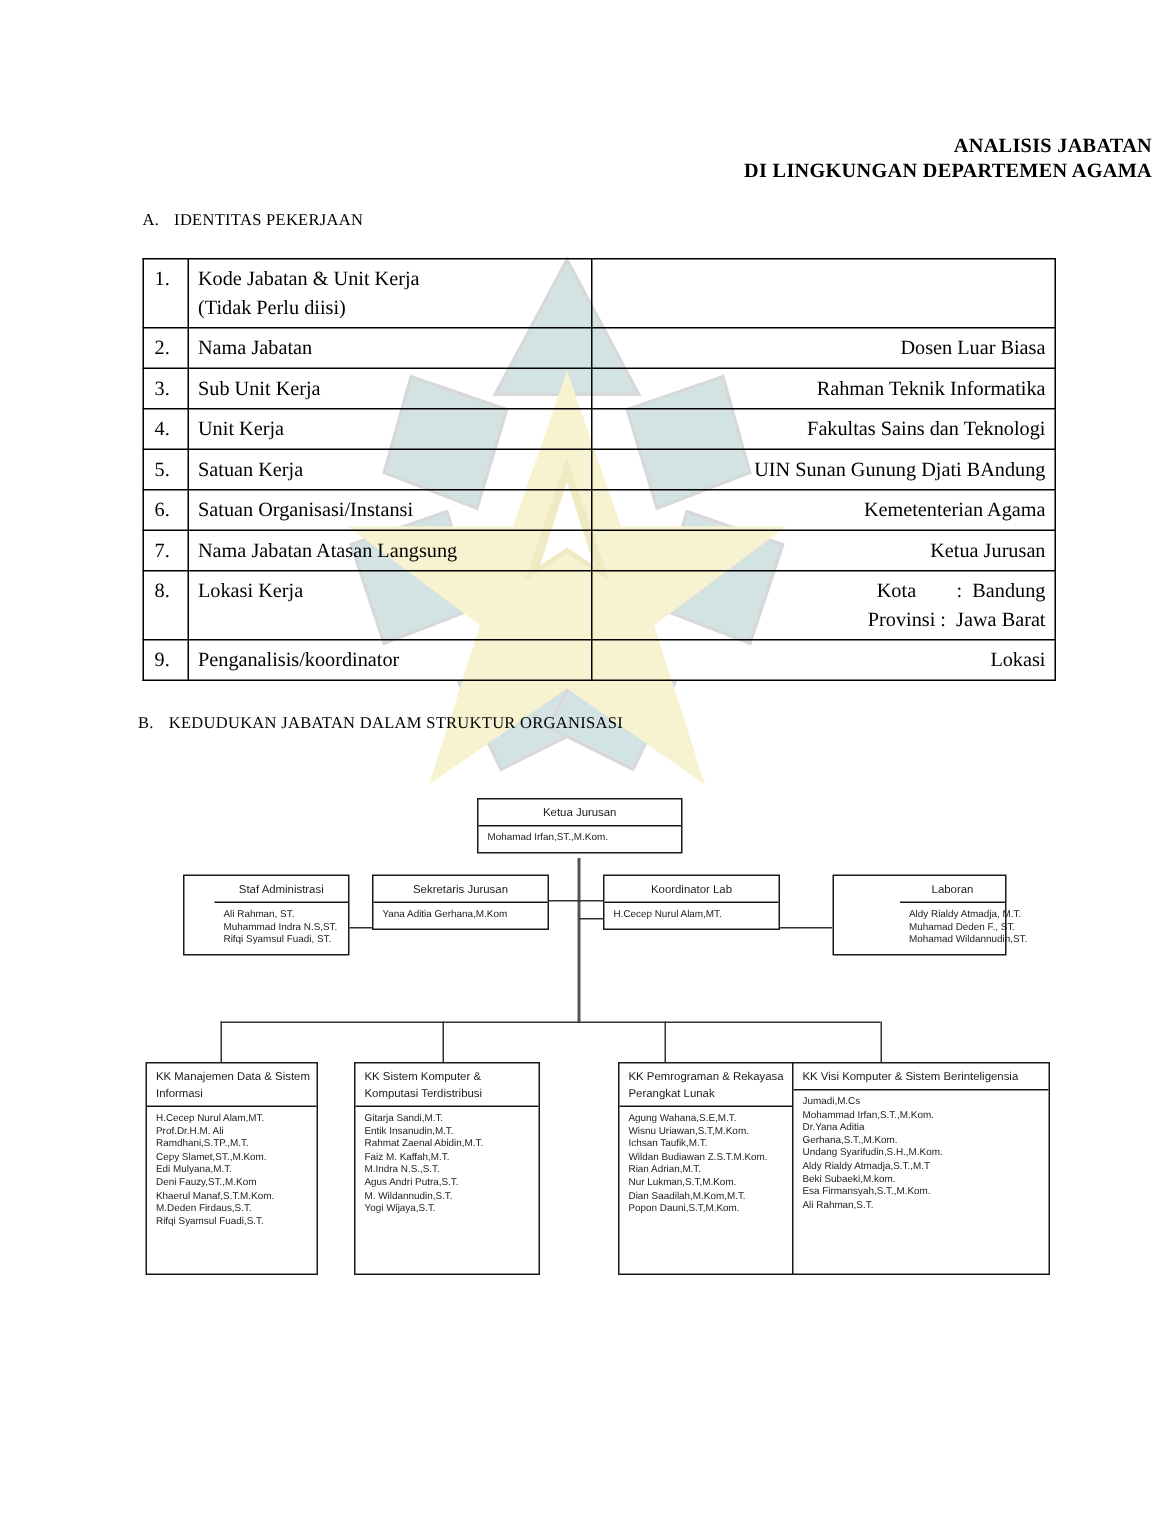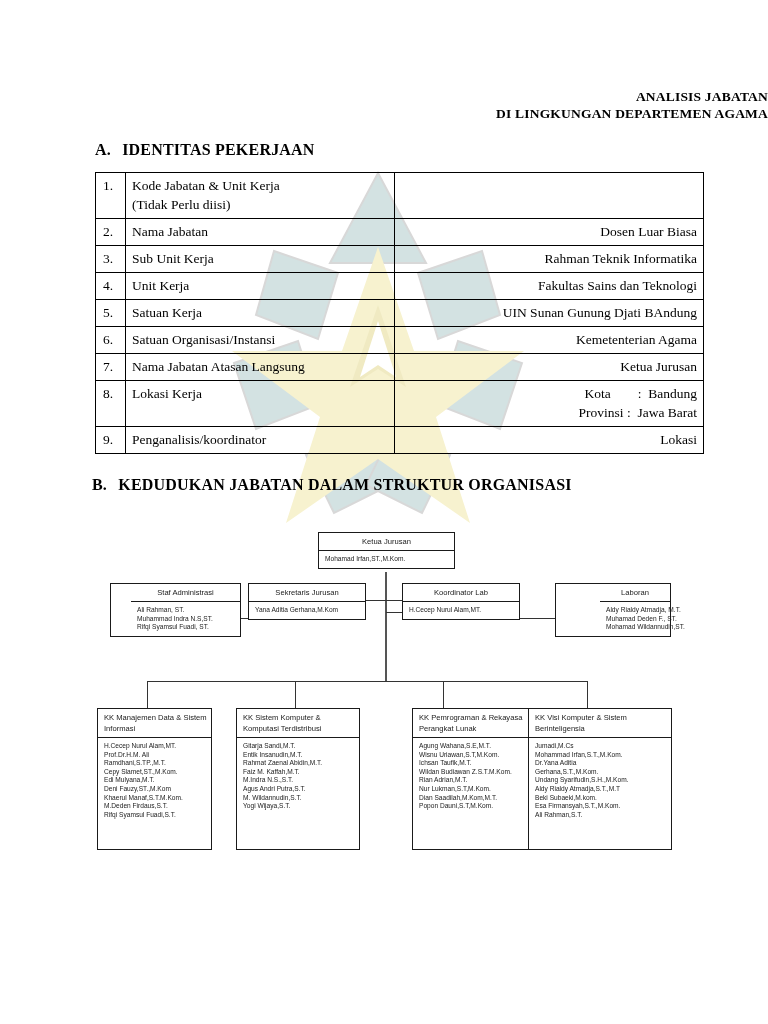--- a/index.html
+++ b/index.html
@@ -39,22 +39,22 @@
     font-weight: bold;
     font-size: 13.5px;
     letter-spacing: 0.2px;
     line-height: 17px;
     z-index: 3;
   }
   .doc-title .l2 { display: block; }
 
   .section-head {
     position: absolute;
-    font-weight: bold;
-    font-size: 16px;
+    font-weight: normal;
+    font-size: 11px;
     letter-spacing: 0.2px;
     z-index: 3;
     white-space: nowrap;
   }
   .section-a { left: 95px; top: 141px; }
   .section-b { left: 92px; top: 476px; }
   .section-head .lbl { margin-right: 7px; }
 
   
   .id-table {
@@ -243,21 +243,21 @@
     <div class="line v" style="left:443px; top:681px; height:27px;"></div>
     <div class="line v" style="left:587px; top:681px; height:27px;"></div>
 
     <div class="node" style="left:318px; top:532px; width:137px;">
       <div class="head">Ketua Jurusan</div>
       <div class="body">
         <span class="nm">Mohamad Irfan,ST.,M.Kom.</span>
       </div>
     </div>
 
-    <div class="node" style="left:110px; top:583px; width:131px;padding-left:20px;">
+    <div class="node" style="left:122px; top:583px; width:111px;padding-left:20px;">
       <div class="head">Staf Administrasi</div>
       <div class="body">
         <span class="nm">Ali Rahman, ST.</span>
         <span class="nm">Muhammad Indra N.S,ST.</span>
         <span class="nm">Rifqi Syamsul Fuadi, ST.</span>
       </div>
     </div>
 
     <div class="node" style="left:248px; top:583px; width:118px;">
       <div class="head">Sekretaris  Jurusan</div>
@@ -327,21 +327,21 @@
         <span class="nm">Wisnu Uriawan,S.T,M.Kom.</span>
         <span class="nm">Ichsan Taufik,M.T.</span>
         <span class="nm">Wildan Budiawan Z.S.T.M.Kom.</span>
         <span class="nm">Rian Adrian,M.T.</span>
         <span class="nm">Nur Lukman,S.T,M.Kom.</span>
         <span class="nm">Dian Saadilah,M.Kom,M.T.</span>
         <span class="nm">Popon Dauni,S.T,M.Kom.</span>
       </div>
     </div>
 
-    <div class="node" style="left:528px; top:708px; width:144px; height:142px;">
+    <div class="node" style="left:528px; top:708px; width:172px; height:142px;">
       <div class="head left">
         <span class="nm">KK Visi Komputer &amp; Sistem</span>
         <span class="nm">Berinteligensia</span>
       </div>
       <div class="body">
         <span class="nm">Jumadi,M.Cs</span>
         <span class="nm">Mohammad Irfan,S.T.,M.Kom.</span>
         <span class="nm">Dr.Yana Aditia</span>
         <span class="nm">Gerhana,S.T.,M.Kom.</span>
         <span class="nm">Undang Syarifudin,S.H.,M.Kom.</span>

